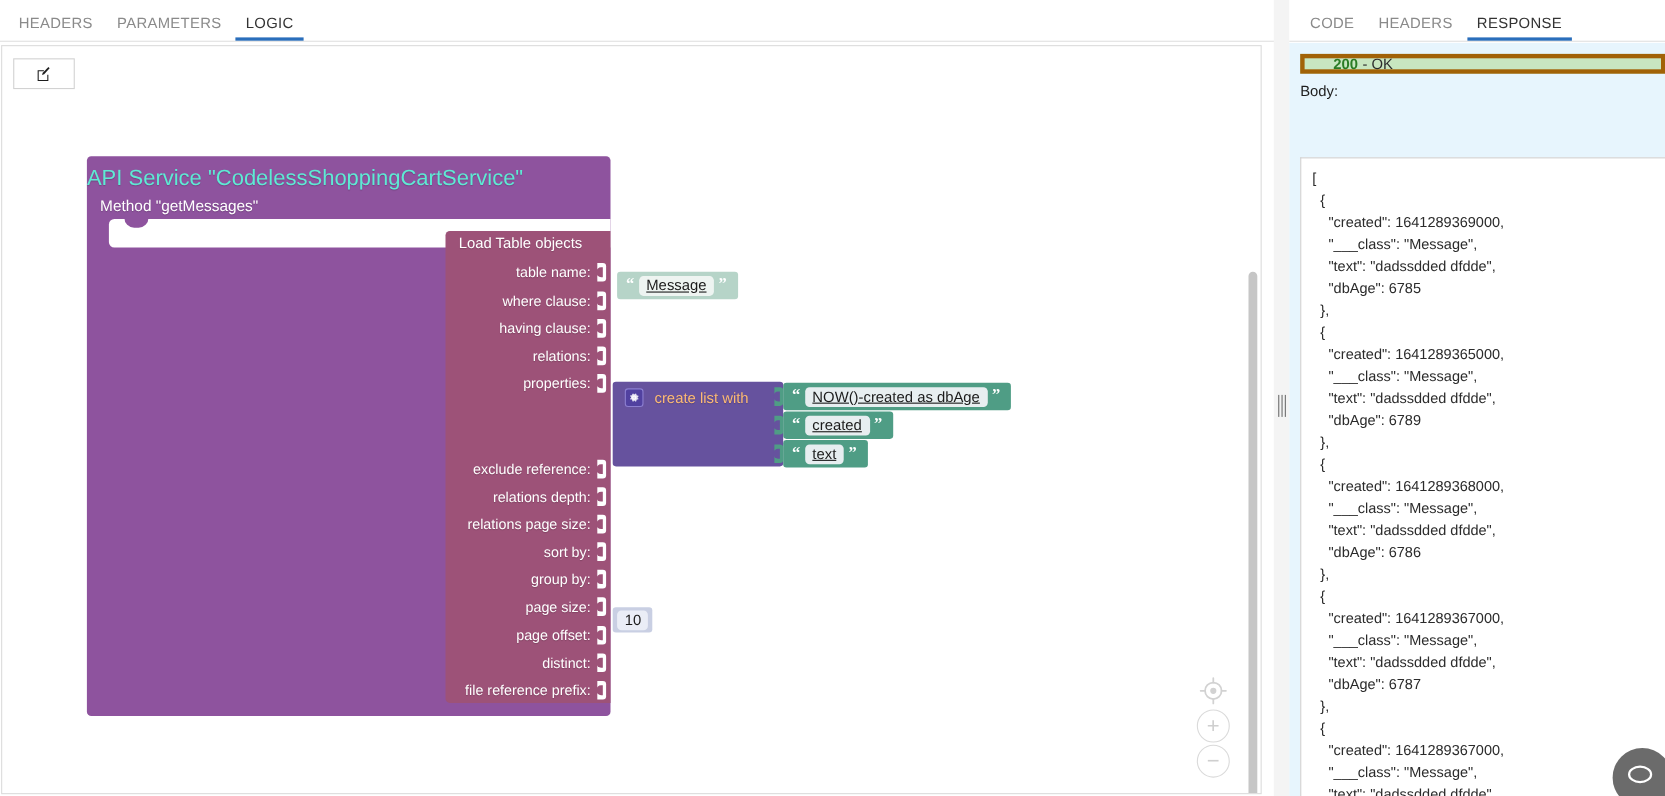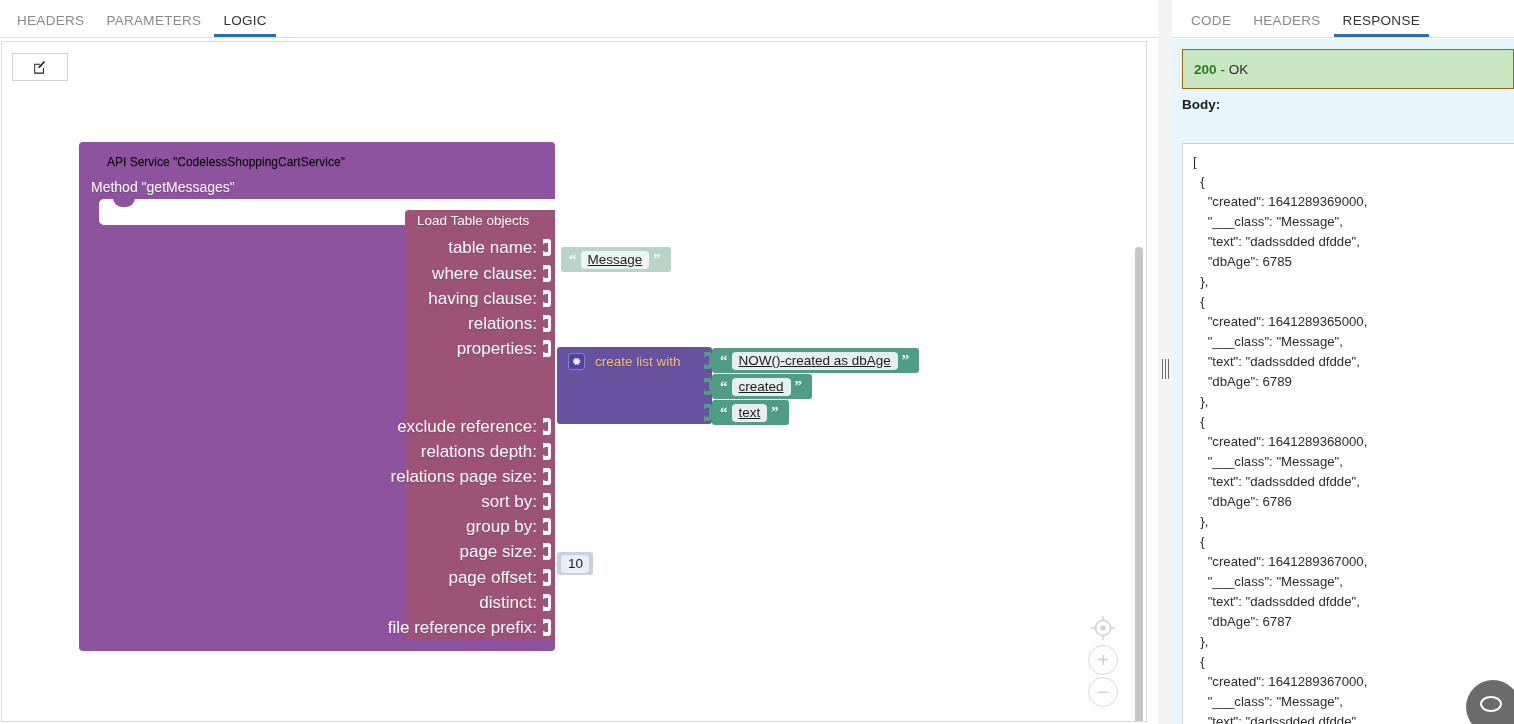--- a/index.html
+++ b/index.html
@@ -76,22 +76,22 @@
 
   
   .blk-service {
     position: absolute;
     left: 77px; top: 100px;
     width: 476px; height: 509px;
     background: #8e539e;
     border-radius: 4px;
   }
   .svc-title {
-    position: absolute; left: 28px; top: 8px;
-    color: #000000; font-size: 12px; line-height: 25px;
+    position: absolute; left: 0; top: 8px;
+    color: #5eead4; font-size: 20px; line-height: 25px;
     text-shadow: 0 1px 1px rgba(0,0,0,.18);
     white-space: nowrap;
   }
   .svc-title2 {
     position: absolute; left: 12px; top: 33px;
     color: #fff; font-size: 14px; line-height: 25px;
     text-shadow: 0 1px 1px rgba(0,0,0,.18);
     white-space: nowrap;
   }
   
@@ -128,21 +128,21 @@
     position: absolute; left: 12px; top: 3px;
     color: #fff; font-size: 13.5px; white-space: nowrap;
     text-shadow: 0 1px 1px rgba(0,0,0,.18);
   }
   
   .param-row {
     position: absolute;
     right: 4px;
     height: 25px;
     display: flex; align-items: center;
-    color: #fff; font-size: 17px;
+    color: #fff; font-size: 13px;
     white-space: nowrap;
     text-shadow: 0 1px 1px rgba(0,0,0,.18);
   }
   
   .plug {
     display: inline-block;
     width: 8px; height: 17px;
     margin-left: 6px;
     position: relative;
     background: #fff;
@@ -297,32 +297,32 @@
     display: flex; align-items: flex-end;
   }
   .resp-body {
     position: absolute; left: 0; top: 39px;
     width: 342px; height: 685px;
     background: #e7f5fd;
     padding: 8px 0 0 0;
   }
   .status-bar {
     margin: 2px 0 0 10px;
-    height: 40px;
+    height: 18px;
     background: #c8e6c0;
-    border: 1px solid #a16207;
+    border: 4px solid #a16207;
     display: flex; align-items: center;
-    padding-left: 11px;
+    padding-left: 26px;
     font-size: 13.5px;
     color: #2d2d2d;
   }
   .status-bar b { color: #2a7c24; font-weight: bold; margin-right: 4px; }
   .body-label {
     margin: 8px 0 6px 10px;
-    font-size: 13.5px; font-weight: bold; color: #1d1d1d;
+    font-size: 13.5px; font-weight: normal; color: #1d1d1d;
   }
   .json-box {
     position: absolute;
     left: 10px; top: 104px;
     width: 340px; height: 620px;
     background: #ffffff;
     border-top: 1px solid #d0d0d0;
     border-left: 1px solid #d0d0d0;
     overflow: hidden;
   }

